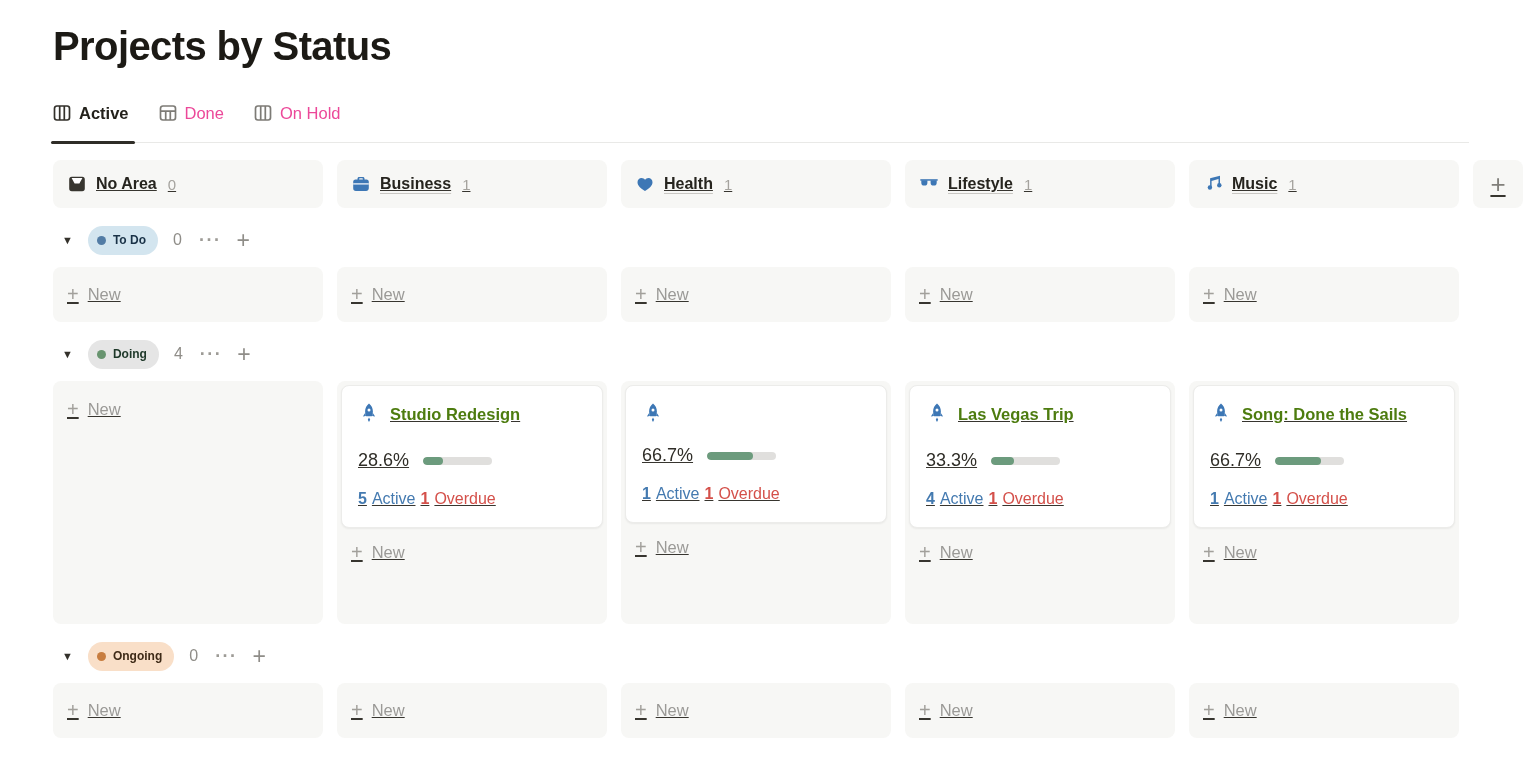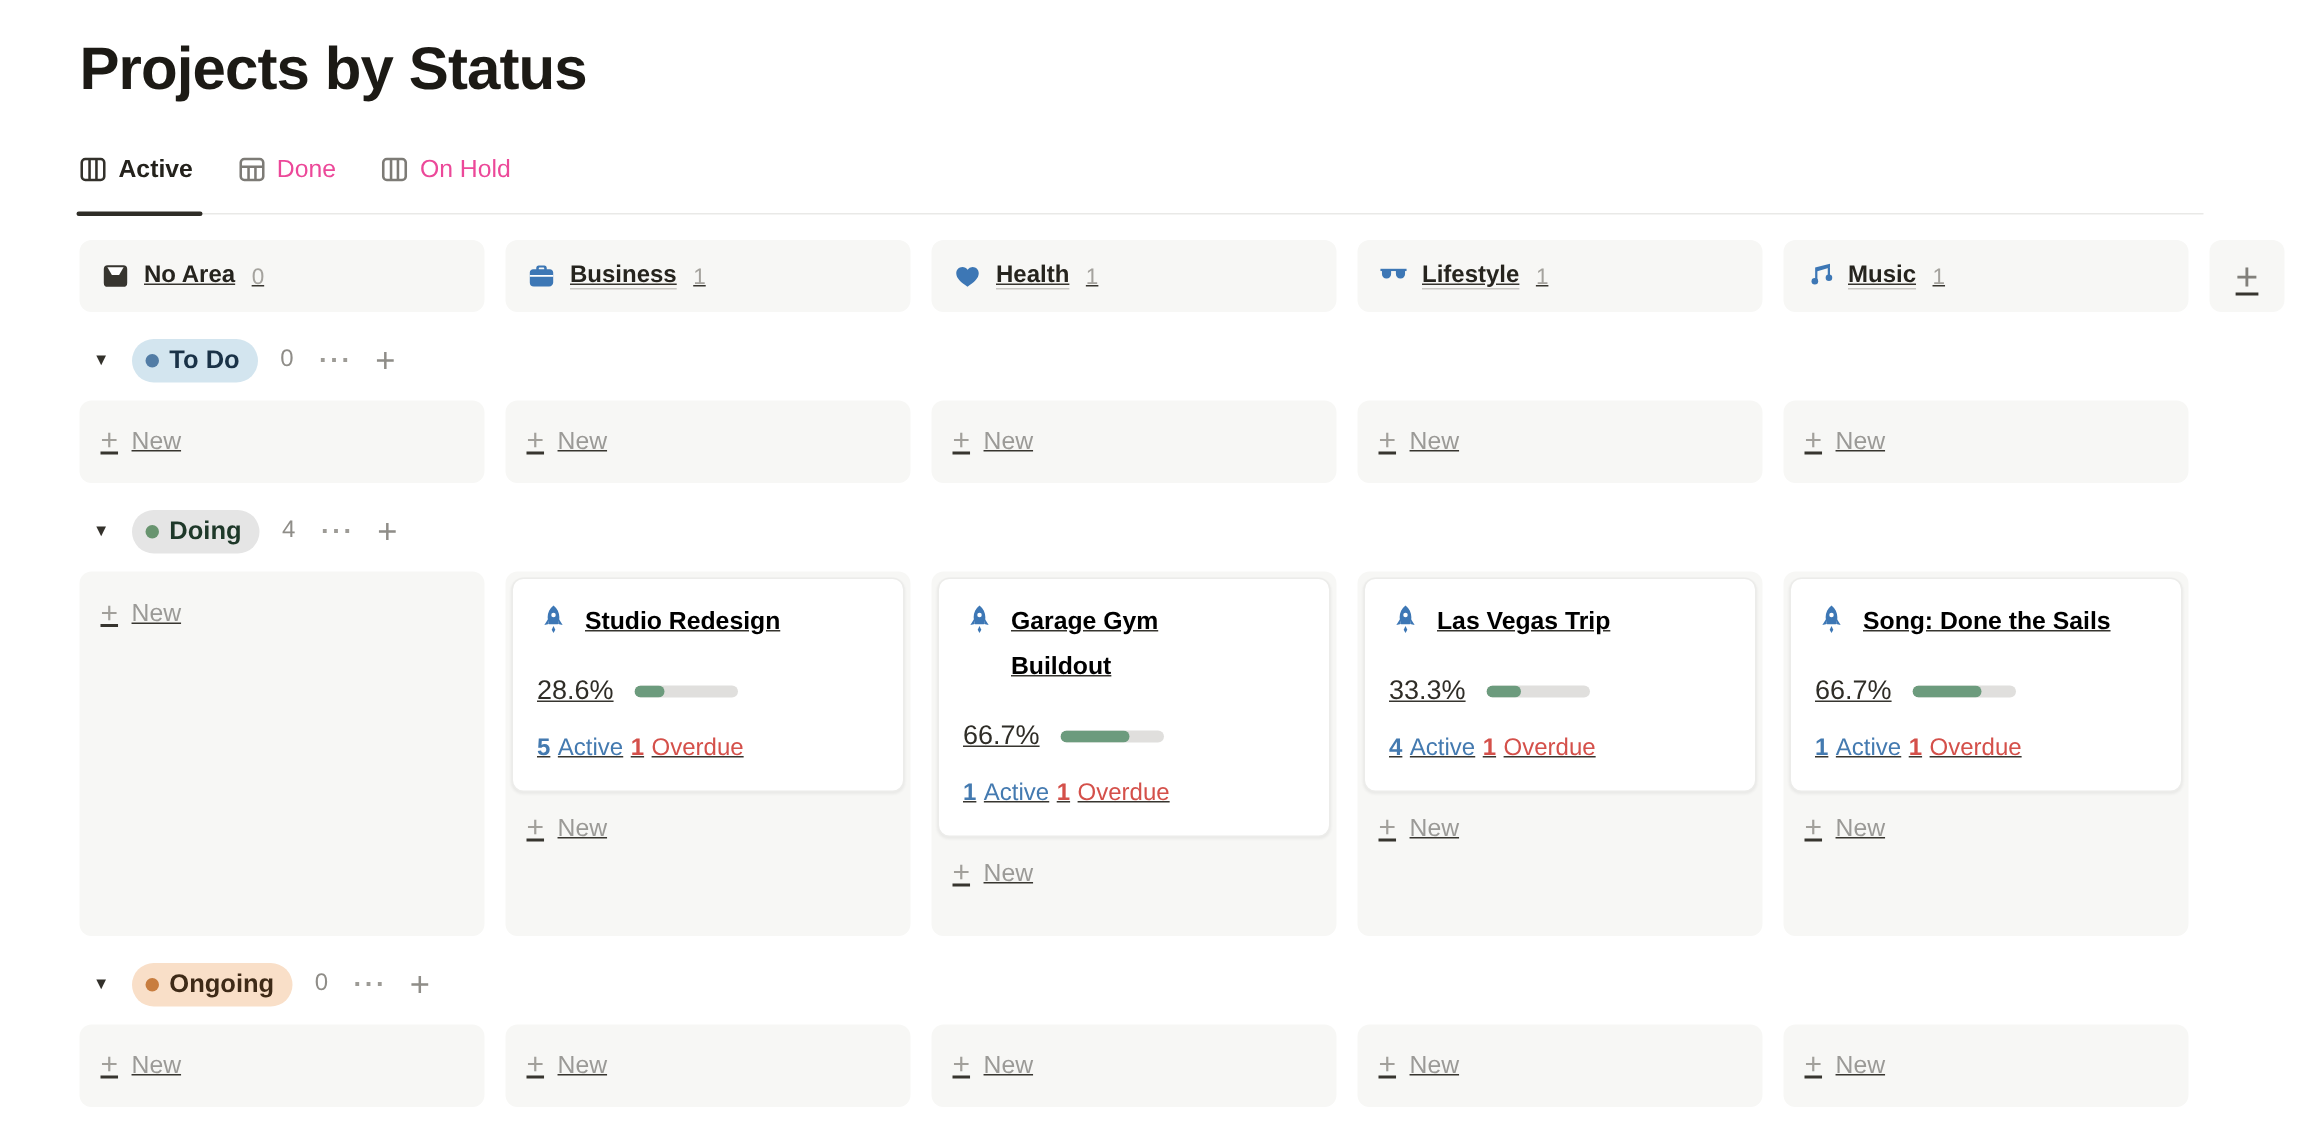--- a/index.html
+++ b/index.html
@@ -38,42 +38,42 @@
   .clabel.linked { text-decoration:underline; text-decoration-color:#c9c7c3;
       text-underline-offset:4px; text-decoration-thickness:1px; }
   .ccount { margin-left:11px; font-size:15px; color:#a5a39e; }
   .add-col { background:#f7f7f5; border-radius:8px; height:48px; display:flex;
       align-items:center; justify-content:center; color:#82807b; font-size:26px;
       font-weight:400; cursor:pointer; }
 
   .group-header { display:flex; align-items:center; margin:16px 0 11px; padding-left:9px; height:32px; }
   .tri { font-size:11px; color:#33312b; margin-right:15px; cursor:pointer; }
   .pill { display:inline-flex; align-items:center; height:29px; padding:0 12px 0 9px;
-      border-radius:15px; font-size:17px; font-weight:700; cursor:pointer; }
+      border-radius:15px; font-size:12px; font-weight:700; cursor:pointer; }
   .pill .dot { width:9px; height:9px; border-radius:50%; margin-right:7px; }
   .pill-todo { background:#d3e5ef; color:#1a3247; } .pill-todo .dot { background:#527ca5; }
   .pill-doing { background:#e5e5e5; color:#1e3829; } .pill-doing .dot { background:#68946f; }
   .pill-ongoing { background:#f9dfc8; color:#3e2a17; } .pill-ongoing .dot { background:#c87d3f; }
   .gcount { margin-left:15px; font-size:16px; color:#8f8d88; }
   .gmore { margin-left:17px; color:#9d9b96; font-size:18px; letter-spacing:1.5px; font-weight:700; cursor:pointer; }
   .gplus { margin-left:15px; color:#8f8d88; font-size:23px; font-weight:400; cursor:pointer; }
 
   .new-cell { background:#f7f7f5; border-radius:8px; height:55px; display:flex;
       align-items:center; padding:0 14px; color:#9b9a97; font-size:16.5px; cursor:pointer; }
   .nplus { font-size:20px; margin-right:9px; color:#a2a09b; font-weight:400; }
 
   .cell { background:#f7f7f5; border-radius:8px; min-height:243px; padding:4px; }
   .new-inline { height:48px; display:flex; align-items:center; padding:0 10px;
       color:#9b9a97; font-size:16.5px; cursor:pointer; }
 
   .card { background:#ffffff; border-radius:8px; border:1px solid #ececea;
       box-shadow:0 1px 2px rgba(15,15,15,0.06); padding:13px 16px 0; cursor:pointer; }
   .card-title-row { display:flex; gap:10px; align-items:flex-start; }
   .rocket { width:22px; height:22px; flex:none; margin-top:3px; display:flex; }
-  .card-title { font-size:16.5px; font-weight:700; color:#000000; line-height:30px; }
+  .card-title { font-size:16.5px; font-weight:700; color:#4d7c0f; line-height:30px; }
   .card-title.wrap2 { max-width:130px; }
   .progress-row { display:flex; align-items:center; margin-top:21px; }
   .ppct { font-size:18px; color:#2f2d27; margin-right:14px; min-width:46px; }
   .ptrack { width:69px; height:8px; background:#e0dfdd; border-radius:4px; overflow:hidden; display:inline-block; }
   .pfill { display:block; height:8px; background:#6c9b7d; border-radius:4px; }
   .stats-row { margin-top:19px; padding-bottom:19px; font-size:16px; display:flex; gap:5px; }
   .stat-num { font-weight:700; }
   .blue { color:#447ab0; }
   .red  { color:#d4504a; }
 </style>
@@ -261,21 +261,20 @@
         <div class="card">
           <div class="card-title-row">
             <span class="rocket">
               <svg width="22" height="22" viewBox="0 0 22 22" fill="#3d77b5">
                   <path d="M11 1.6c2.6 2 3.9 4.9 3.9 7.9 0 1.7-.4 3.3-1 4.7H8.1a12.5 12.5 0 0 1-1-4.7c0-3 1.3-5.9 3.9-7.9z"></path>
                   <circle cx="11" cy="8" r="1.5" fill="#ffffff"></circle>
                   <path d="M7.3 10.8 4.9 14.6l3-.6zM14.7 10.8l2.4 3.8-3-.6z"></path>
                   <path d="M11 15.4l1.2 2.4L11 20l-1.2-2.2z"></path>
                 </svg>
             </span>
-            <span class="card-title wrap2">Garage Gym Buildout</span>
           </div>
           <div class="progress-row">
             <span class="ppct">66.7%</span>
             <span class="ptrack">
                 <span class="pfill" style="width: 66.7%;"></span>
               </span>
           </div>
           <div class="stats-row">
             <span class="stat-num blue">1</span>
             <span class="blue">Active</span>

